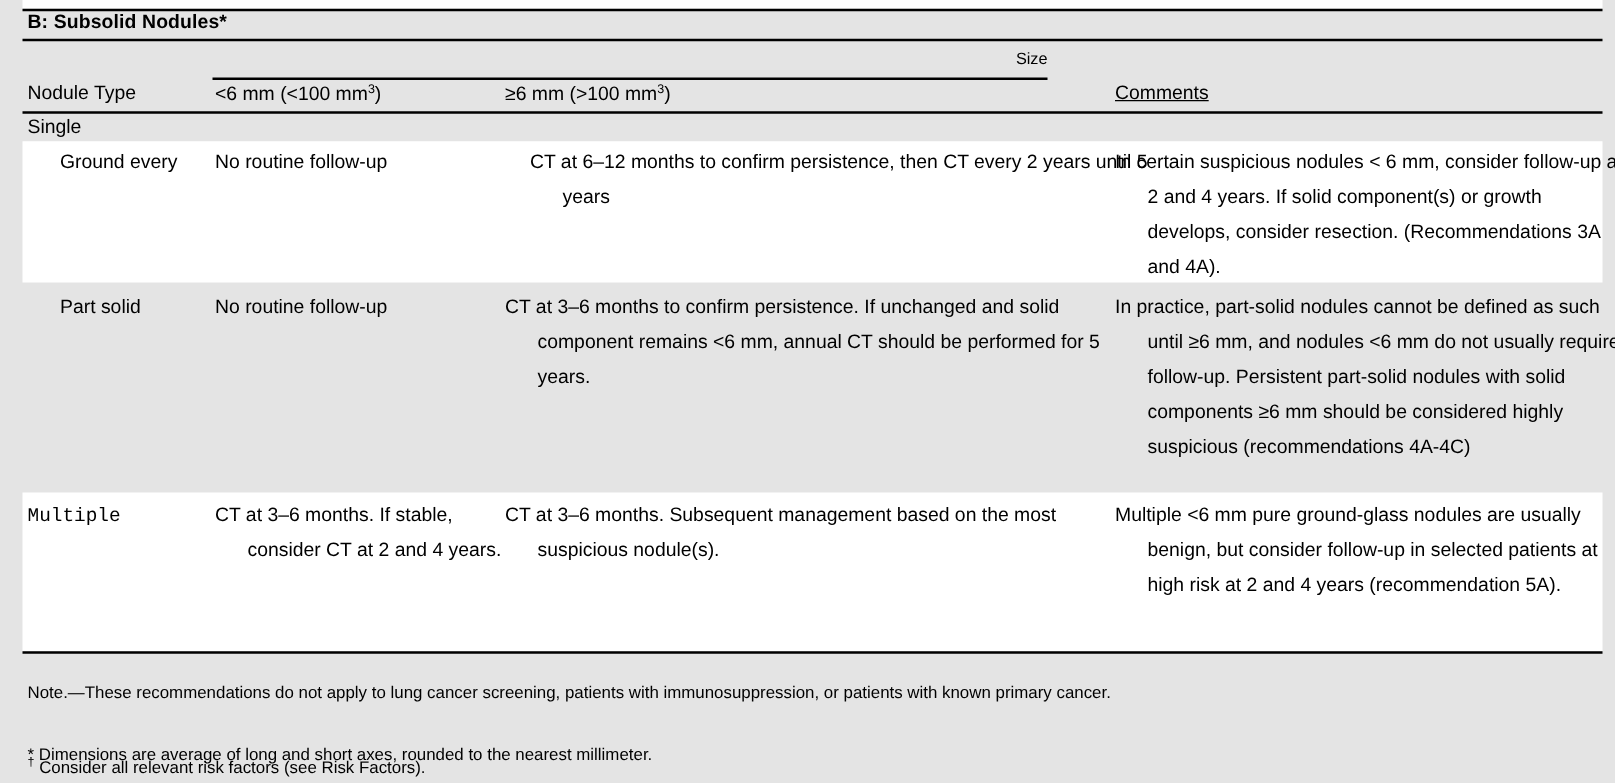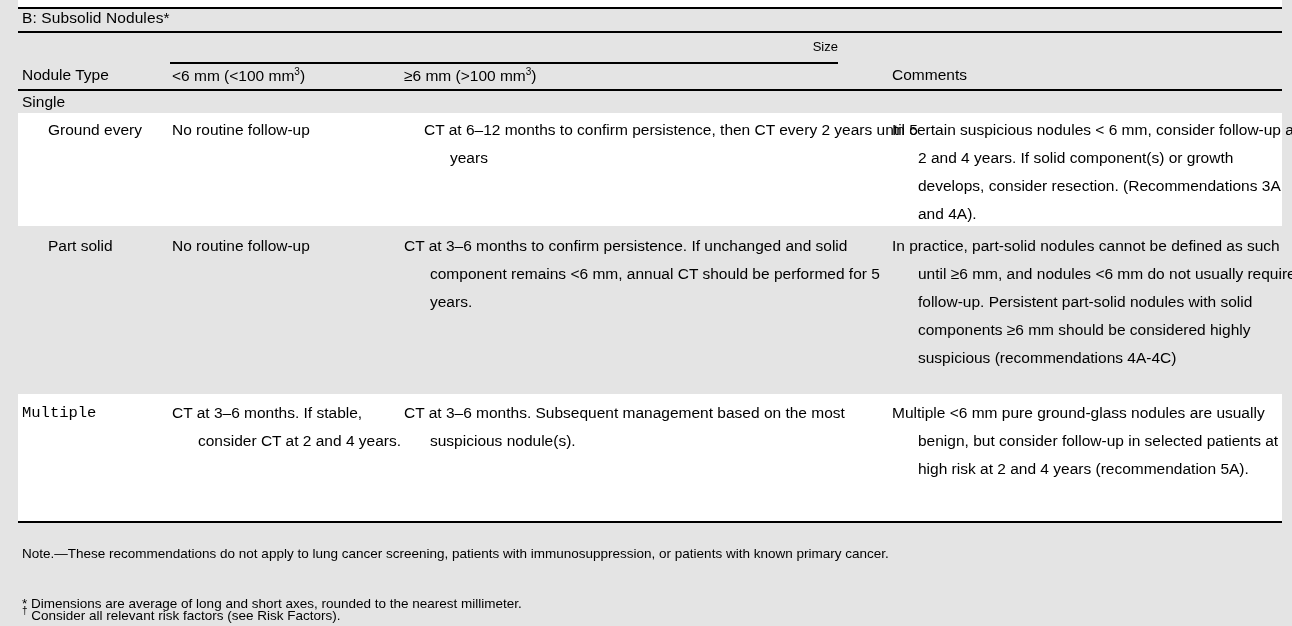--- a/index.html
+++ b/index.html
@@ -42,21 +42,21 @@
     height: 2px;
     background: #000;
   }
 
   
   #panel-title {
     position: absolute;
     left: 22px;
     top: 9px;
     font-size: 15.5px;
-    font-weight: normal;
+    font-weight: bold;
     letter-spacing: 0.1px;
     white-space: nowrap;
   }
 
   
   .rule {
     position: absolute;
     background: #000;
   }
   #rule-under-title { left: 18px; top: 31px; width: 1264px; height: 1.5px; }
@@ -93,20 +93,21 @@
     top: 66px;
     font-size: 15.5px;
     white-space: nowrap;
   }
   #col-comments {
     position: absolute;
     left: 892px;
     top: 66px;
     font-size: 15.5px;
     white-space: nowrap;
+    text-decoration: underline;
   }
 
   
   .band-white {
     position: absolute;
     left: 18px;
     width: 1264px;
     background: #ffffff;
   }
   #band-groundglass { top: 113px; height: 113px; }

